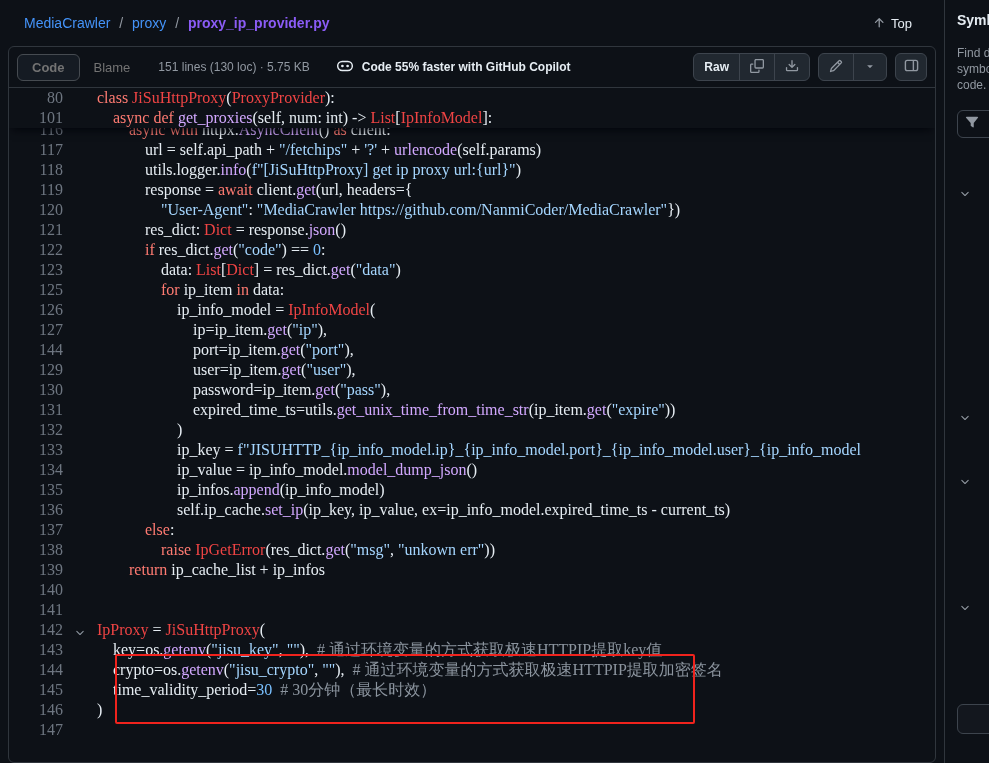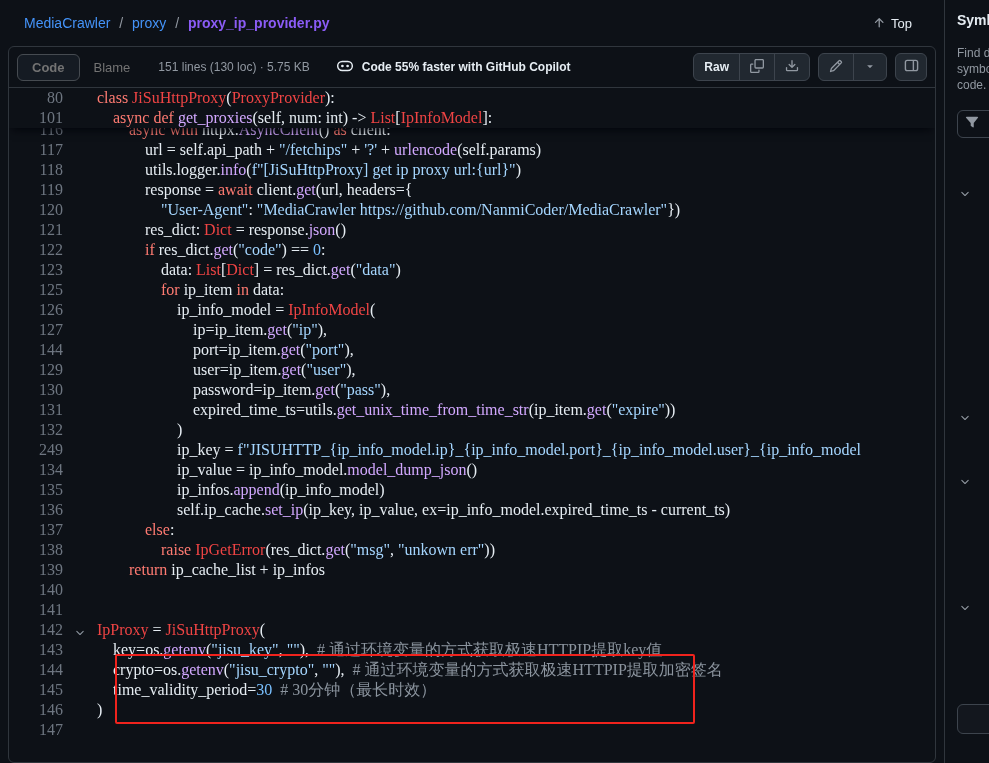--- a/index.html
+++ b/index.html
@@ -169,21 +169,21 @@
           <div class="row"><span class="ln">122</span><span class="gutter"></span><span class="codeline"><span class="t-p">            </span><span class="t-k">if</span><span class="t-p"> res_dict.</span><span class="t-f">get</span><span class="t-p">(</span><span class="t-s">"code"</span><span class="t-p">) == </span><span class="t-c">0</span><span class="t-p">:</span></span></div>
           <div class="row"><span class="ln">123</span><span class="gutter"></span><span class="codeline"><span class="t-p">                data: </span><span class="t-e">List</span><span class="t-p">[</span><span class="t-e">Dict</span><span class="t-p">] = res_dict.</span><span class="t-f">get</span><span class="t-p">(</span><span class="t-s">"data"</span><span class="t-p">)</span></span></div>
           <div class="row"><span class="ln">125</span><span class="gutter"></span><span class="codeline"><span class="t-p">                </span><span class="t-k">for</span><span class="t-p"> ip_item </span><span class="t-k">in</span><span class="t-p"> data:</span></span></div>
           <div class="row"><span class="ln">126</span><span class="gutter"></span><span class="codeline"><span class="t-p">                    ip_info_model = </span><span class="t-e">IpInfoModel</span><span class="t-p">(</span></span></div>
           <div class="row"><span class="ln">127</span><span class="gutter"></span><span class="codeline"><span class="t-p">                        ip=ip_item.</span><span class="t-f">get</span><span class="t-p">(</span><span class="t-s">"ip"</span><span class="t-p">),</span></span></div>
           <div class="row"><span class="ln">144</span><span class="gutter"></span><span class="codeline"><span class="t-p">                        port=ip_item.</span><span class="t-f">get</span><span class="t-p">(</span><span class="t-s">"port"</span><span class="t-p">),</span></span></div>
           <div class="row"><span class="ln">129</span><span class="gutter"></span><span class="codeline"><span class="t-p">                        user=ip_item.</span><span class="t-f">get</span><span class="t-p">(</span><span class="t-s">"user"</span><span class="t-p">),</span></span></div>
           <div class="row"><span class="ln">130</span><span class="gutter"></span><span class="codeline"><span class="t-p">                        password=ip_item.</span><span class="t-f">get</span><span class="t-p">(</span><span class="t-s">"pass"</span><span class="t-p">),</span></span></div>
           <div class="row"><span class="ln">131</span><span class="gutter"></span><span class="codeline"><span class="t-p">                        expired_time_ts=utils.</span><span class="t-f">get_unix_time_from_time_str</span><span class="t-p">(ip_item.</span><span class="t-f">get</span><span class="t-p">(</span><span class="t-s">"expire"</span><span class="t-p">))</span></span></div>
           <div class="row"><span class="ln">132</span><span class="gutter"></span><span class="codeline"><span class="t-p">                    )</span></span></div>
-          <div class="row"><span class="ln">249</span><span class="gutter"></span><span class="codeline"><span class="t-p">                    ip_key = </span><span class="t-s">f"JISUHTTP_{ip_info_model.ip}_{ip_info_model.port}_{ip_info_model.user}_{ip_info_model</span></span></div>
+          <div class="row"><span class="ln">133</span><span class="gutter"></span><span class="codeline"><span class="t-p">                    ip_key = </span><span class="t-s">f"JISUHTTP_{ip_info_model.ip}_{ip_info_model.port}_{ip_info_model.user}_{ip_info_model</span></span></div>
           <div class="row"><span class="ln">134</span><span class="gutter"></span><span class="codeline"><span class="t-p">                    ip_value = ip_info_model.</span><span class="t-f">model_dump_json</span><span class="t-p">()</span></span></div>
           <div class="row"><span class="ln">135</span><span class="gutter"></span><span class="codeline"><span class="t-p">                    ip_infos.</span><span class="t-f">append</span><span class="t-p">(ip_info_model)</span></span></div>
           <div class="row"><span class="ln">136</span><span class="gutter"></span><span class="codeline"><span class="t-p">                    self.ip_cache.</span><span class="t-f">set_ip</span><span class="t-p">(ip_key, ip_value, ex=ip_info_model.expired_time_ts - current_ts)</span></span></div>
           <div class="row"><span class="ln">137</span><span class="gutter"></span><span class="codeline"><span class="t-p">            </span><span class="t-k">else</span><span class="t-p">:</span></span></div>
           <div class="row"><span class="ln">138</span><span class="gutter"></span><span class="codeline"><span class="t-p">                </span><span class="t-k">raise</span><span class="t-p"> </span><span class="t-e">IpGetError</span><span class="t-p">(res_dict.</span><span class="t-f">get</span><span class="t-p">(</span><span class="t-s">"msg"</span><span class="t-p">, </span><span class="t-s">"unkown err"</span><span class="t-p">))</span></span></div>
           <div class="row"><span class="ln">139</span><span class="gutter"></span><span class="codeline"><span class="t-p">        </span><span class="t-k">return</span><span class="t-p"> ip_cache_list + ip_infos</span></span></div>
           <div class="row"><span class="ln">140</span><span class="gutter"></span><span class="codeline"></span></div>
           <div class="row"><span class="ln">141</span><span class="gutter"></span><span class="codeline"></span></div>
           <div class="row"><span class="ln">142</span><span class="gutter"><svg width="12" height="12" viewBox="0 0 16 16" fill="#8b949e">
                 <path d="M12.78 5.22a.749.749 0 0 1 0 1.06l-4.25 4.25a.749.749 0 0 1-1.06 0L3.22 6.28a.749.749 0 1 1 1.06-1.06L8 8.939l3.72-3.719a.749.749 0 0 1 1.06 0Z"></path>

